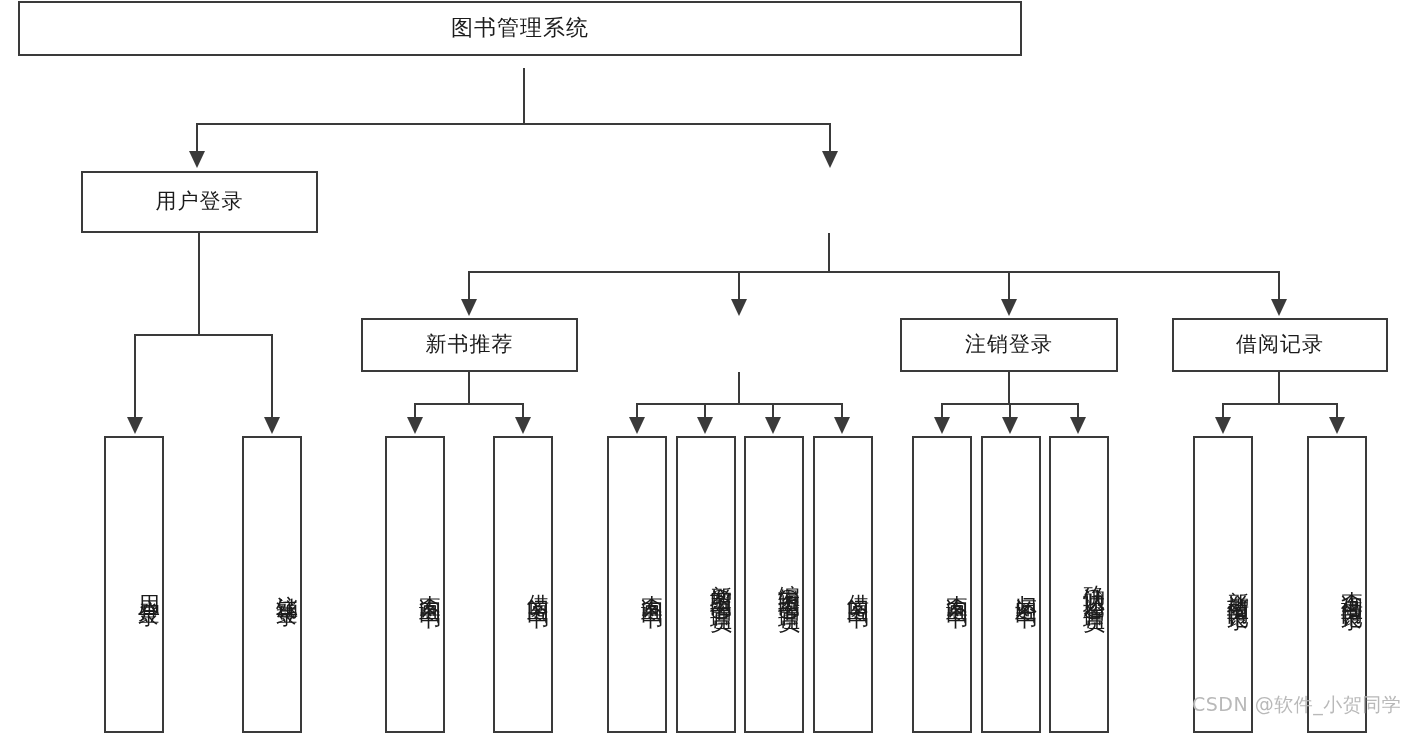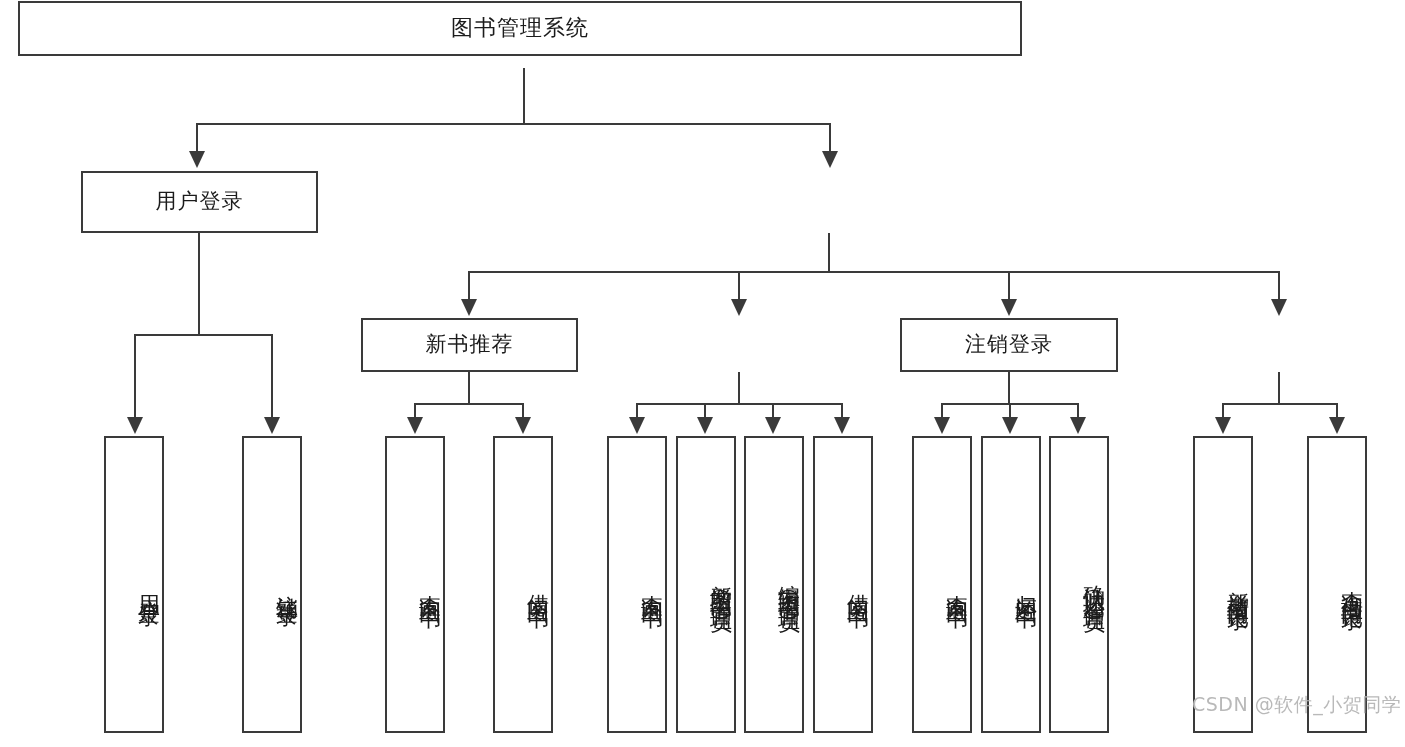--- a/index.html
+++ b/index.html
@@ -128,20 +128,23 @@
 
   <div class="node horiz" style="left:361px; top:318px; width:217px; height:54px;">
     <span>新书推荐</span>
   </div>
 
 
   <div class="node horiz" style="left:900px; top:318px; width:218px; height:54px;">
     <span>注销登录</span>
   </div>
 
+  <div class="node horiz" style="left:1172px; top:318px; width:216px; height:54px;">
+    <span>借阅记录</span>
+  </div>
 
   <div class="vline" style="left:468px; top:372px; height:32px;"></div>
   <div class="hline" style="left:414px; top:403px; width:110px;"></div>
   <div class="vline" style="left:414px; top:403px; height:15px;"></div>
   <div class="arrow" style="left:407px; top:417px;"></div>
   <div class="vline" style="left:522px; top:403px; height:15px;"></div>
   <div class="arrow" style="left:515px; top:417px;"></div>
 
   <div class="vline" style="left:738px; top:372px; height:32px;"></div>
   <div class="hline" style="left:636px; top:403px; width:207px;"></div>

